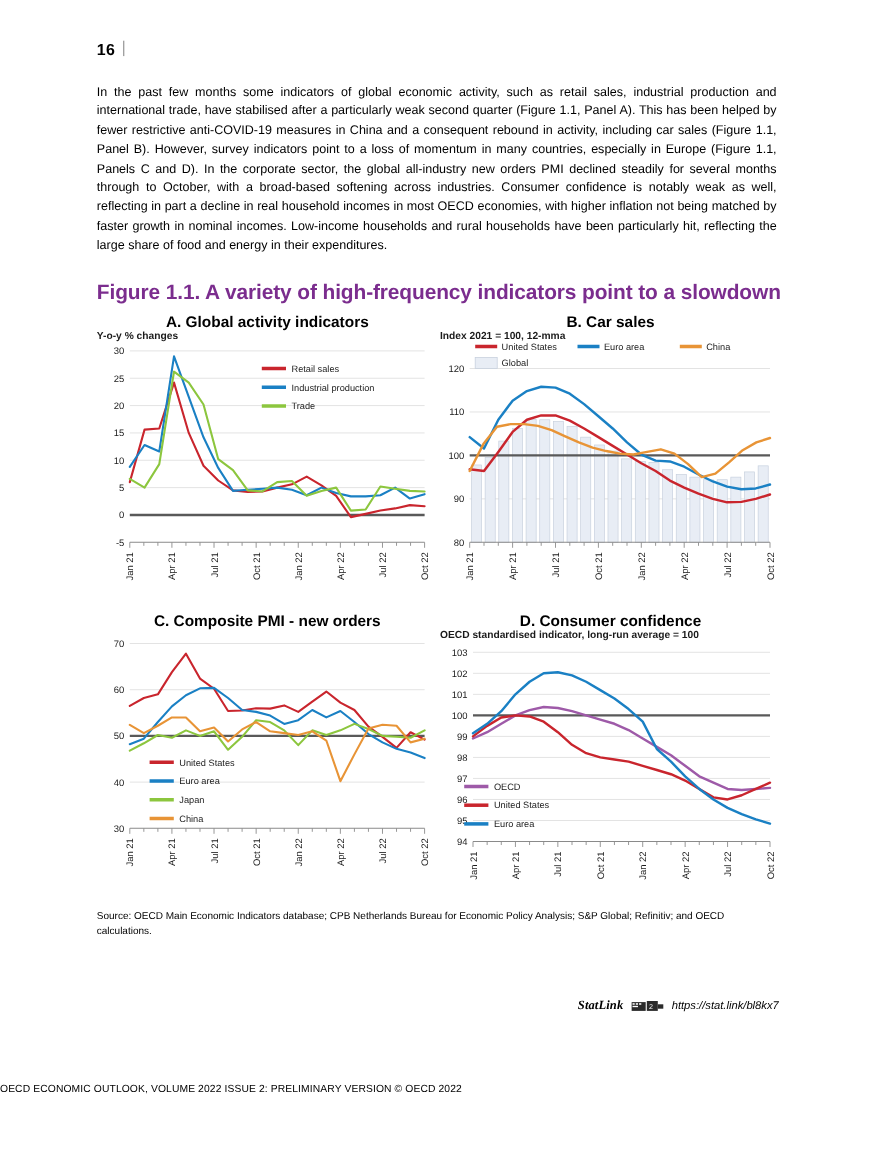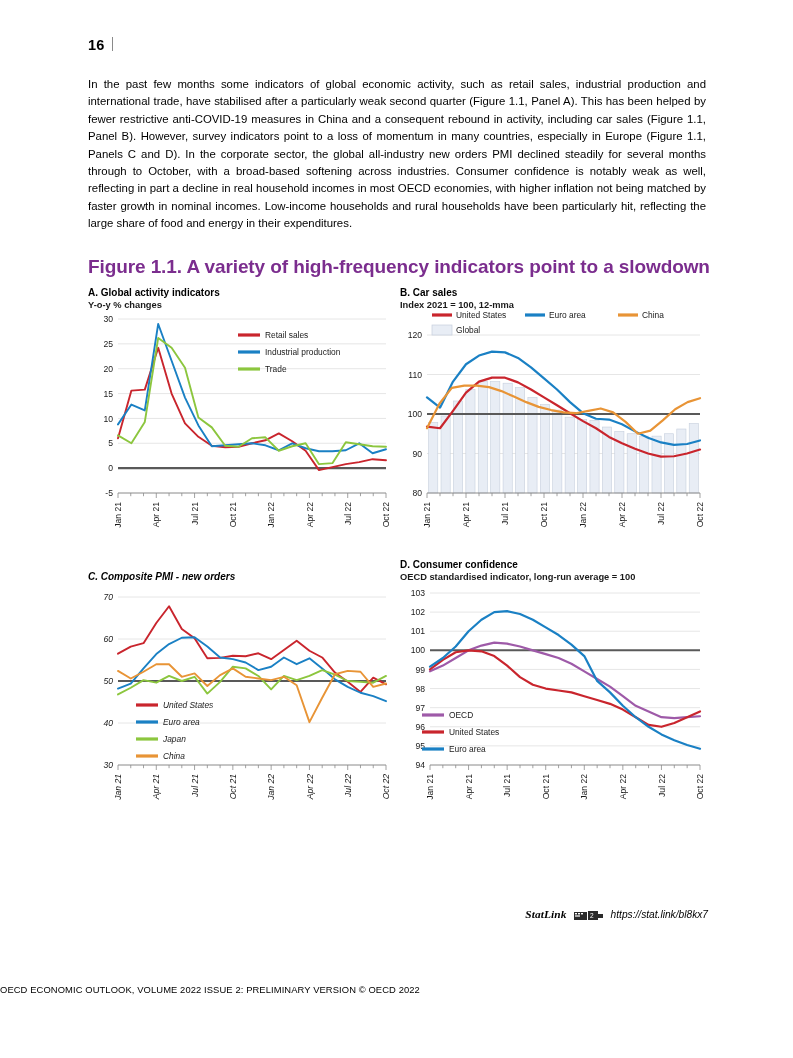--- a/index.html
+++ b/index.html
@@ -76,25 +76,26 @@
     width: 620px;
     height: 528px;
   }
   .panel {
     position: absolute;
     width: 310px;
     height: 258px;
   }
   .panel-A { left: 0;   top: 0; }
   .panel-B { left: 312px; top: 0; }
-  .panel-C { left: 0;   top: 284px; font-style: italic; }
+  .panel-C { left: 0;   top: 272px; }
   .panel-D { left: 312px; top: 272px; }
 
   .panel-title {
-    font-size: 10px;
+    text-align: center;
+    font-size: 14px;
     font-weight: bold;
     margin: 0;
     padding-top: 4px;
     line-height: 13px;
   }
   .panel-sub {
     text-align: left;
     font-size: 9.3px;
     font-weight: bold;
     margin: 0;
@@ -458,20 +459,21 @@
             <text x="49" y="152" class="legend-label">United States</text>
             <line x1="22" x2="44" y1="166" y2="166" stroke="#1a80c4" stroke-width="3.2"></line>
             <text x="49" y="169" class="legend-label">Euro area</text>
           </svg>
       </div>
     </div>
 
   </div>
 
   <div class="notes">
+    <p>Source: OECD Main Economic Indicators database; CPB Netherlands Bureau for Economic Policy Analysis; S&amp;P Global; Refinitiv; and OECD calculations.</p>
   </div>
 
   <div class="statlink-row">
     <span class="statlink-word">StatLink</span>
     <span class="statlink-glyph">
       <svg width="30" height="12" viewBox="0 0 30 12">
         <rect x="0" y="2" width="13" height="8" fill="#2b2b2b"></rect>
         <rect x="1" y="3" width="2" height="1.4" fill="#ffffff"></rect>
         <rect x="4" y="3" width="2" height="1.4" fill="#ffffff"></rect>
         <rect x="7" y="3" width="2" height="1.4" fill="#ffffff"></rect>

